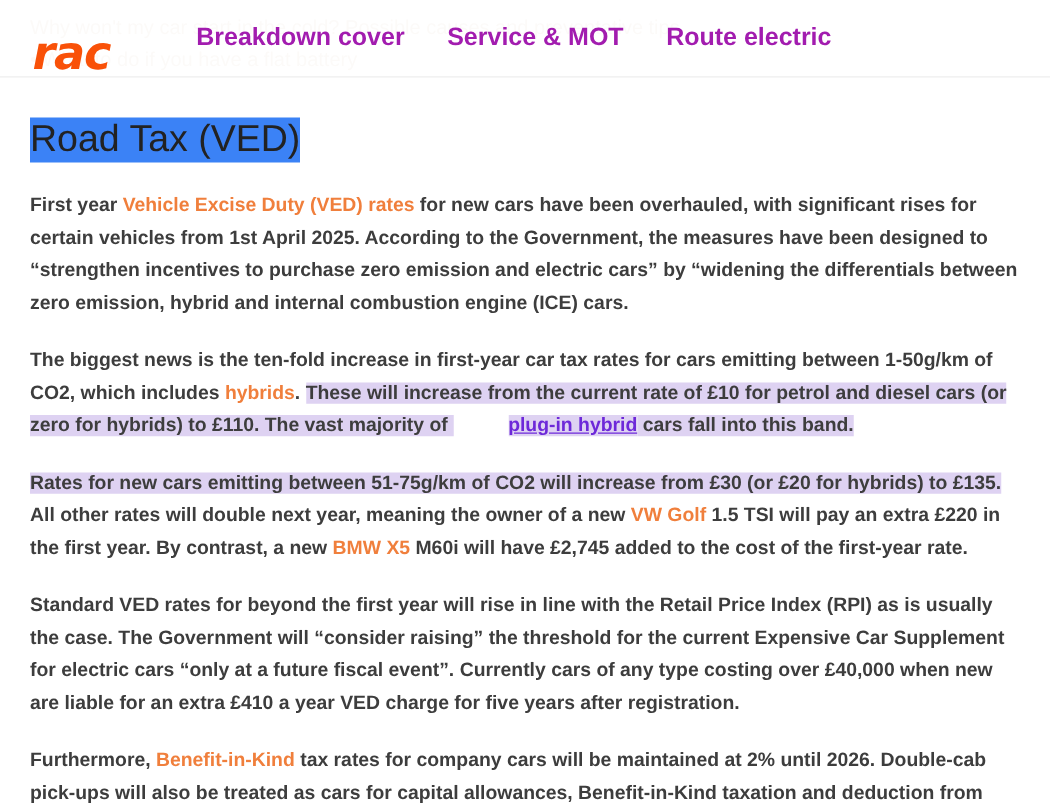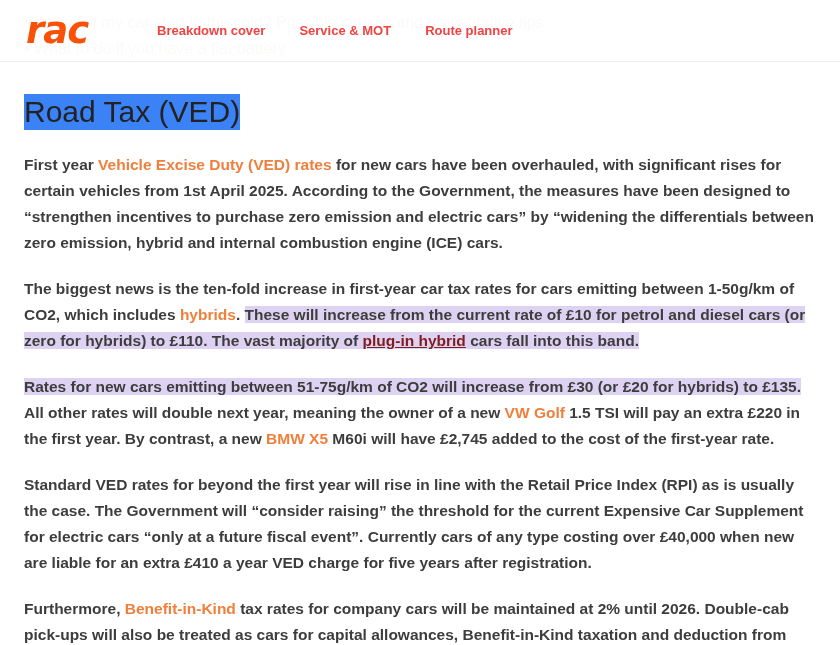--- a/index.html
+++ b/index.html
@@ -33,21 +33,21 @@
   
   .navbar {
     position: absolute;
     top: 0;
     left: 0;
     width: 840px;
     height: 62px;
     background: rgba(255,255,255,0.90);
     z-index: 5;
     display: flex;
-    align-items: center;
+    align-items: flex-end;
     border-bottom: 1px solid #eeeeee;
   }
   .logo {
     margin-left: 26px;
     width: 96px;
     height: 36px;
     position: relative;
     flex: none;
   }
   .logo-text {
@@ -63,23 +63,23 @@
   .nav-links {
     display: flex;
     align-items: center;
     margin-left: 18px;
     gap: 0;
     flex: 1;
     overflow: hidden;
     white-space: nowrap;
   }
   .nav-link {
-    font-size: 13px;
+    font-size: 20px;
     font-weight: bold;
-    color: #ef4444;
+    color: #a21caf;
     padding: 0 17px;
     text-decoration: none;
     line-height: 62px;
     cursor: pointer;
     flex: none;
   }
 
   
   .article {
     position: absolute;
@@ -105,41 +105,41 @@
     color: #3d3d3d;
     margin: 0 0 20px 0;
     font-weight: bold;
   }
   a.link {
     color: #f07f3c;
     text-decoration: none;
     cursor: pointer;
   }
   .hl { background: #ded2f2; }
-  .hl-a { color: #7f1d1d; text-decoration: underline; }
+  .hl-a { color: #6d28d9; text-decoration: underline; margin-left: 44px; }
 </style>
 </head>
 <body>
 
 <div class="ghost-text">
   <div class="g-line">Why won't my car start in the cold? Possible causes and preventative tips</div>
   <div class="g-line">
     <span class="g-bullet">•</span>
     <span>What to do if you have a flat battery</span>
   </div>
 </div>
 
 <div class="navbar">
   <div class="logo">
     <span class="logo-text">rac</span>
   </div>
   <nav class="nav-links">
     <a class="nav-link">Breakdown cover</a>
     <a class="nav-link">Service &amp; MOT</a>
-    <a class="nav-link">Route planner</a>
+    <a class="nav-link">Route electric</a>
   </nav>
 </div>
 
 <article class="article">
 
   <h1 class="title">Road Tax (VED)</h1>
 
   <p>
     <span>First year </span><a class="link">Vehicle Excise Duty (VED) rates</a><span> for new cars have been overhauled, with significant rises for certain vehicles from 1st April 2025. According to the Government, the measures have been designed to “strengthen incentives to purchase zero emission and electric cars” by “widening the differentials between zero emission, hybrid and internal combustion engine (ICE) cars.</span>
   </p>

